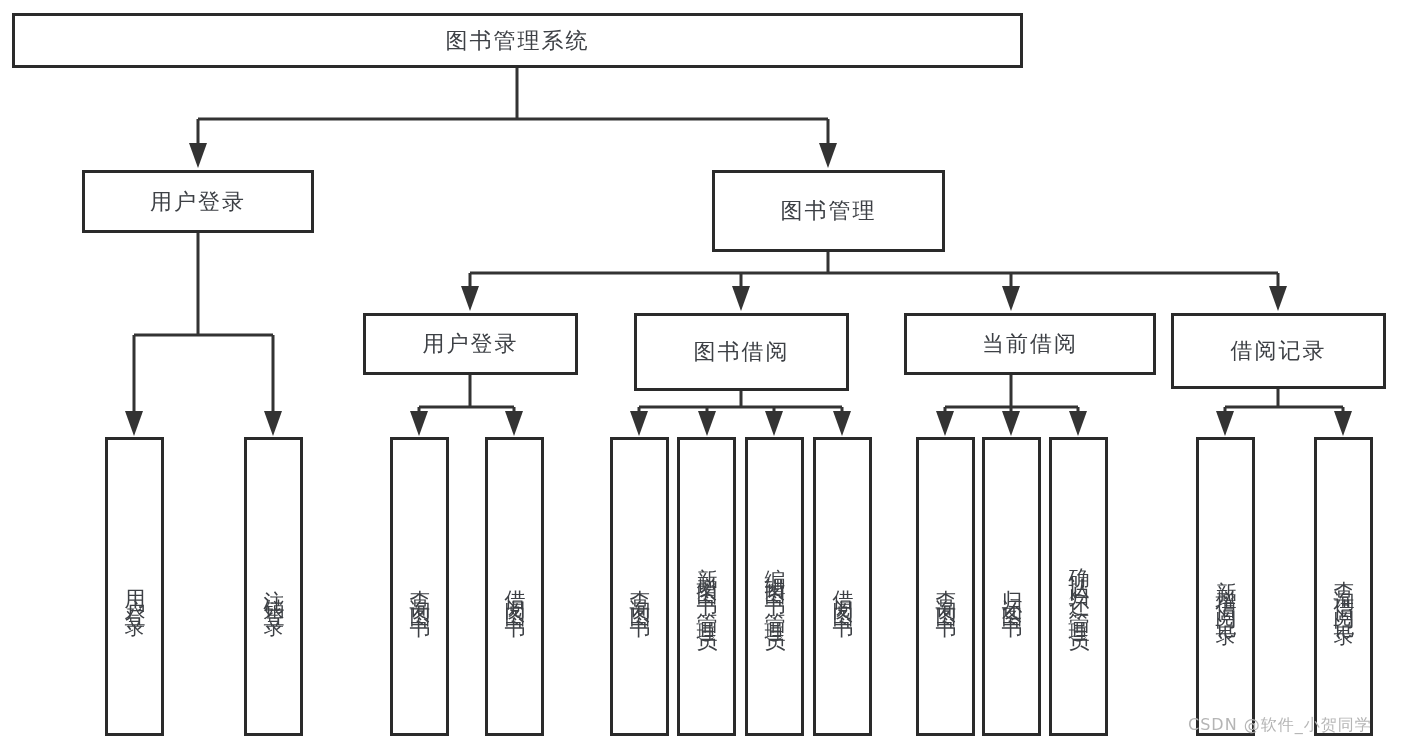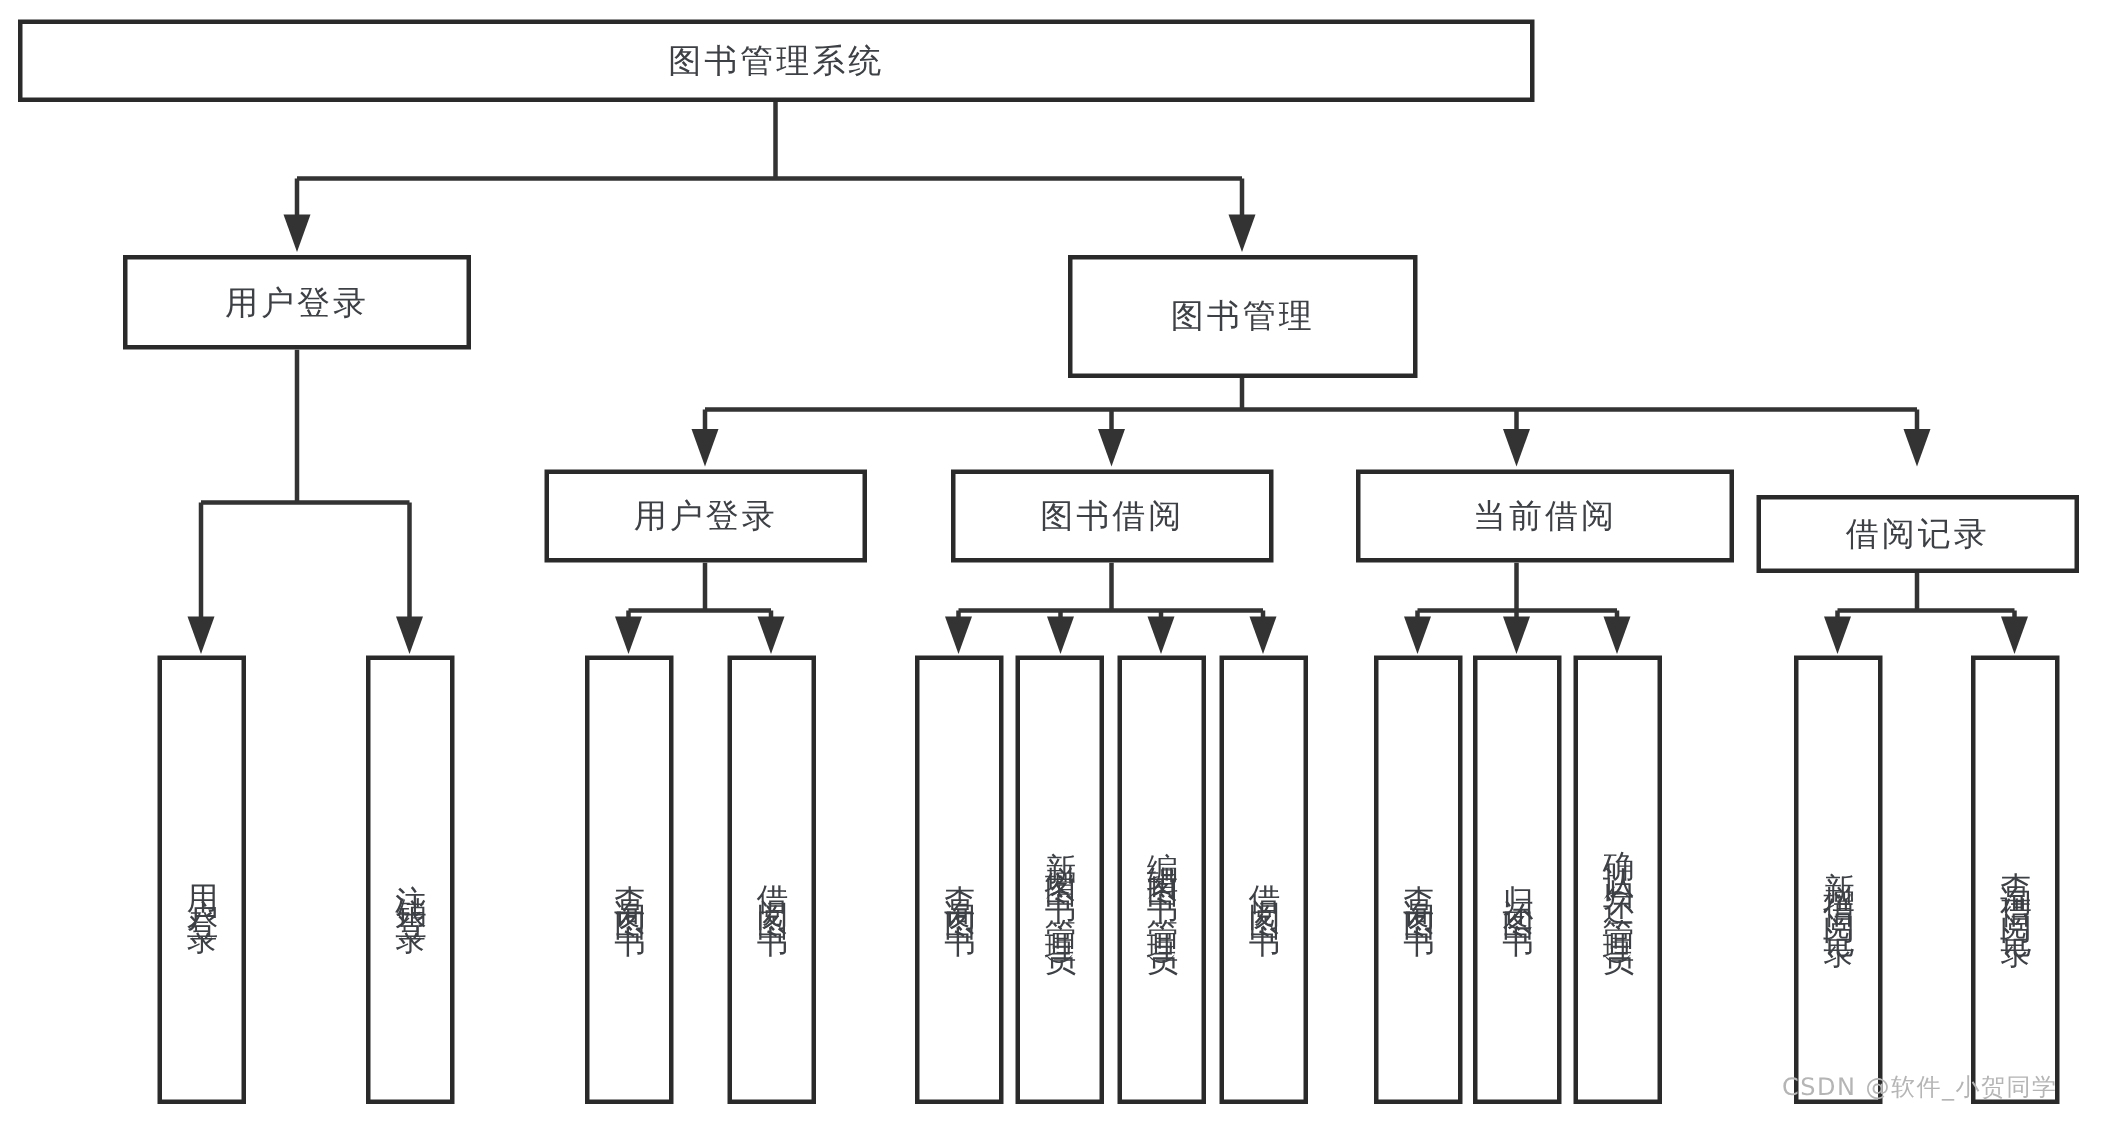--- a/index.html
+++ b/index.html
@@ -88,27 +88,27 @@
   <div class="box h" style="left:82px;top:170px;width:232px;height:63px">
     <span class="lbl">用户登录</span>
   </div>
   <div class="box h" style="left:712px;top:170px;width:233px;height:82px">
     <span class="lbl">图书管理</span>
   </div>
 
   <div class="box h" style="left:363px;top:313px;width:215px;height:62px">
     <span class="lbl">用户登录</span>
   </div>
-  <div class="box h" style="left:634px;top:313px;width:215px;height:62px">
+  <div class="box h" style="left:634px;top:313px;width:215px;height:78px">
     <span class="lbl">图书借阅</span>
   </div>
   <div class="box h" style="left:904px;top:313px;width:252px;height:62px">
     <span class="lbl">当前借阅</span>
   </div>
-  <div class="box h" style="left:1171px;top:330px;width:215px;height:52px">
+  <div class="box h" style="left:1171px;top:313px;width:215px;height:76px">
     <span class="lbl">借阅记录</span>
   </div>
 
   <div class="box v" style="left:105px;top:437px;width:59px;height:299px">
     <span class="lbl">用户登录</span>
   </div>
   <div class="box v" style="left:244px;top:437px;width:59px;height:299px">
     <span class="lbl">注销登录</span>
   </div>
 

